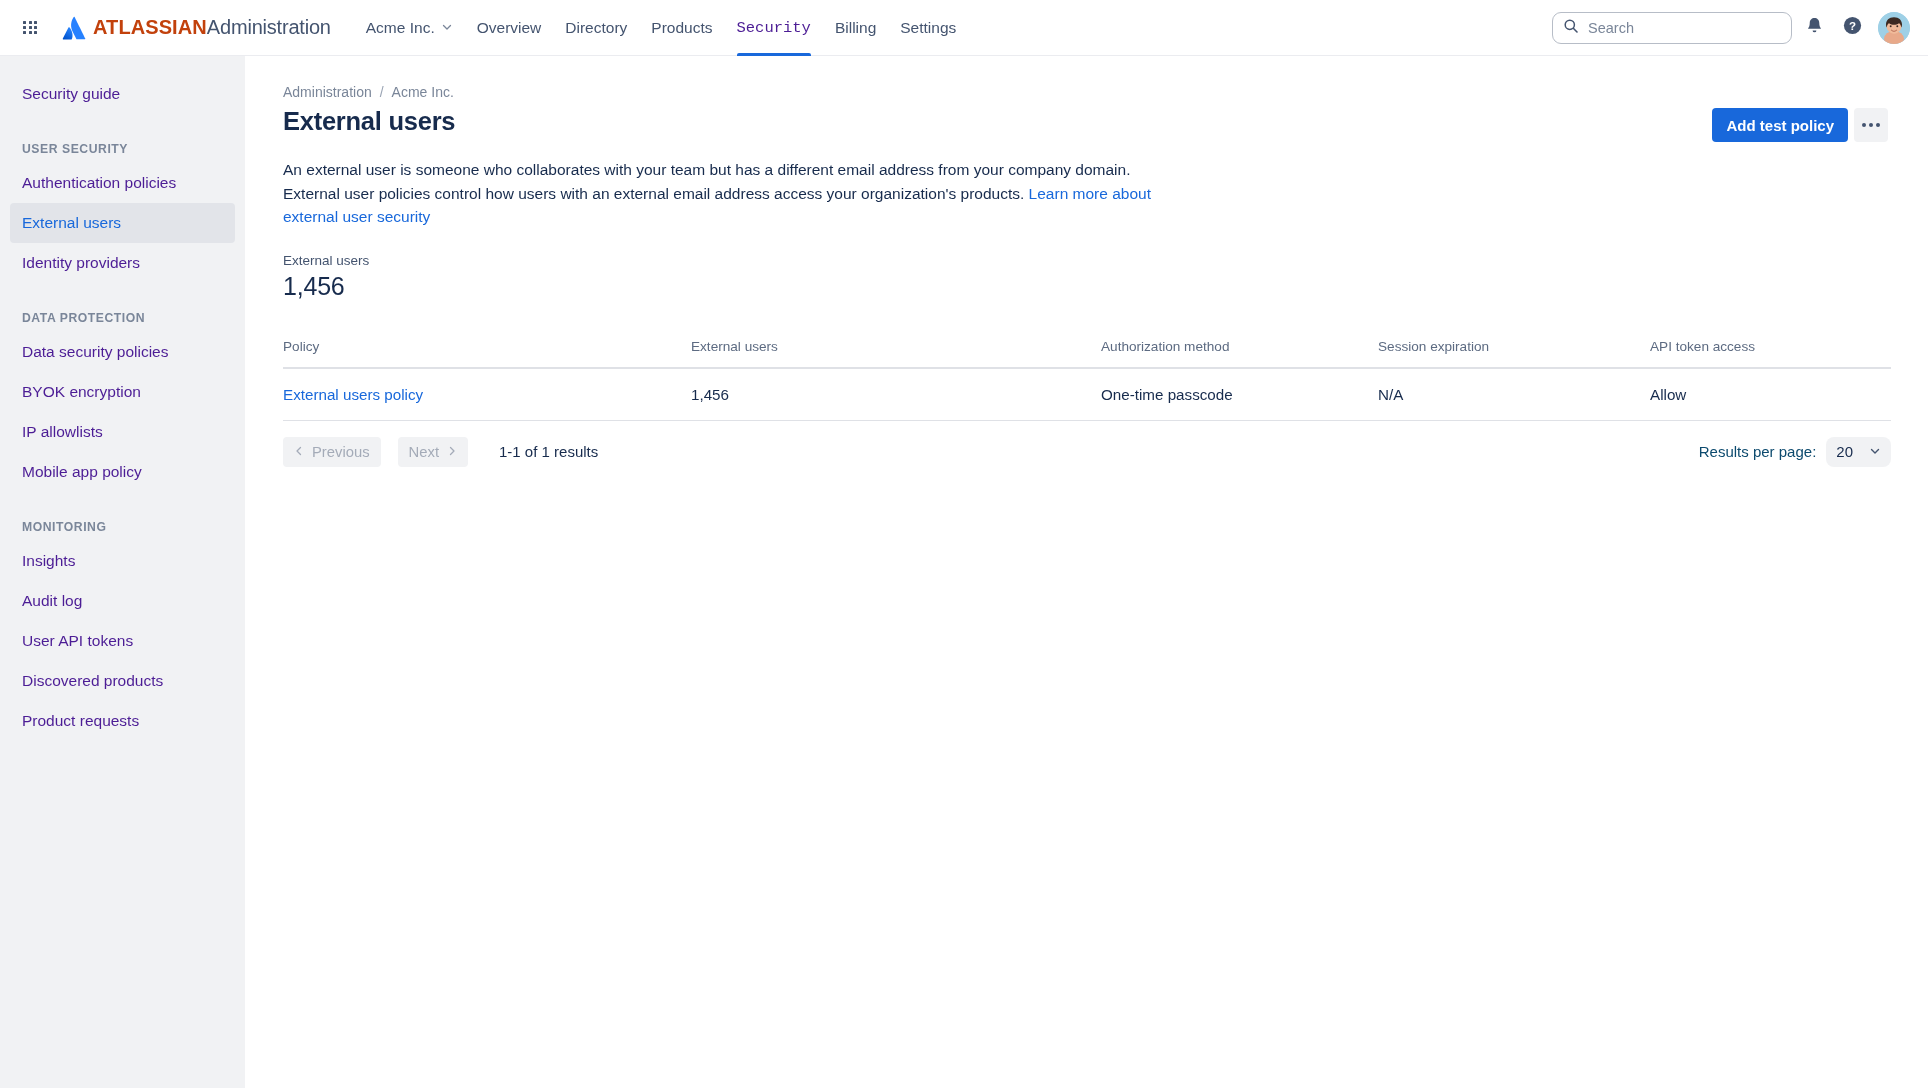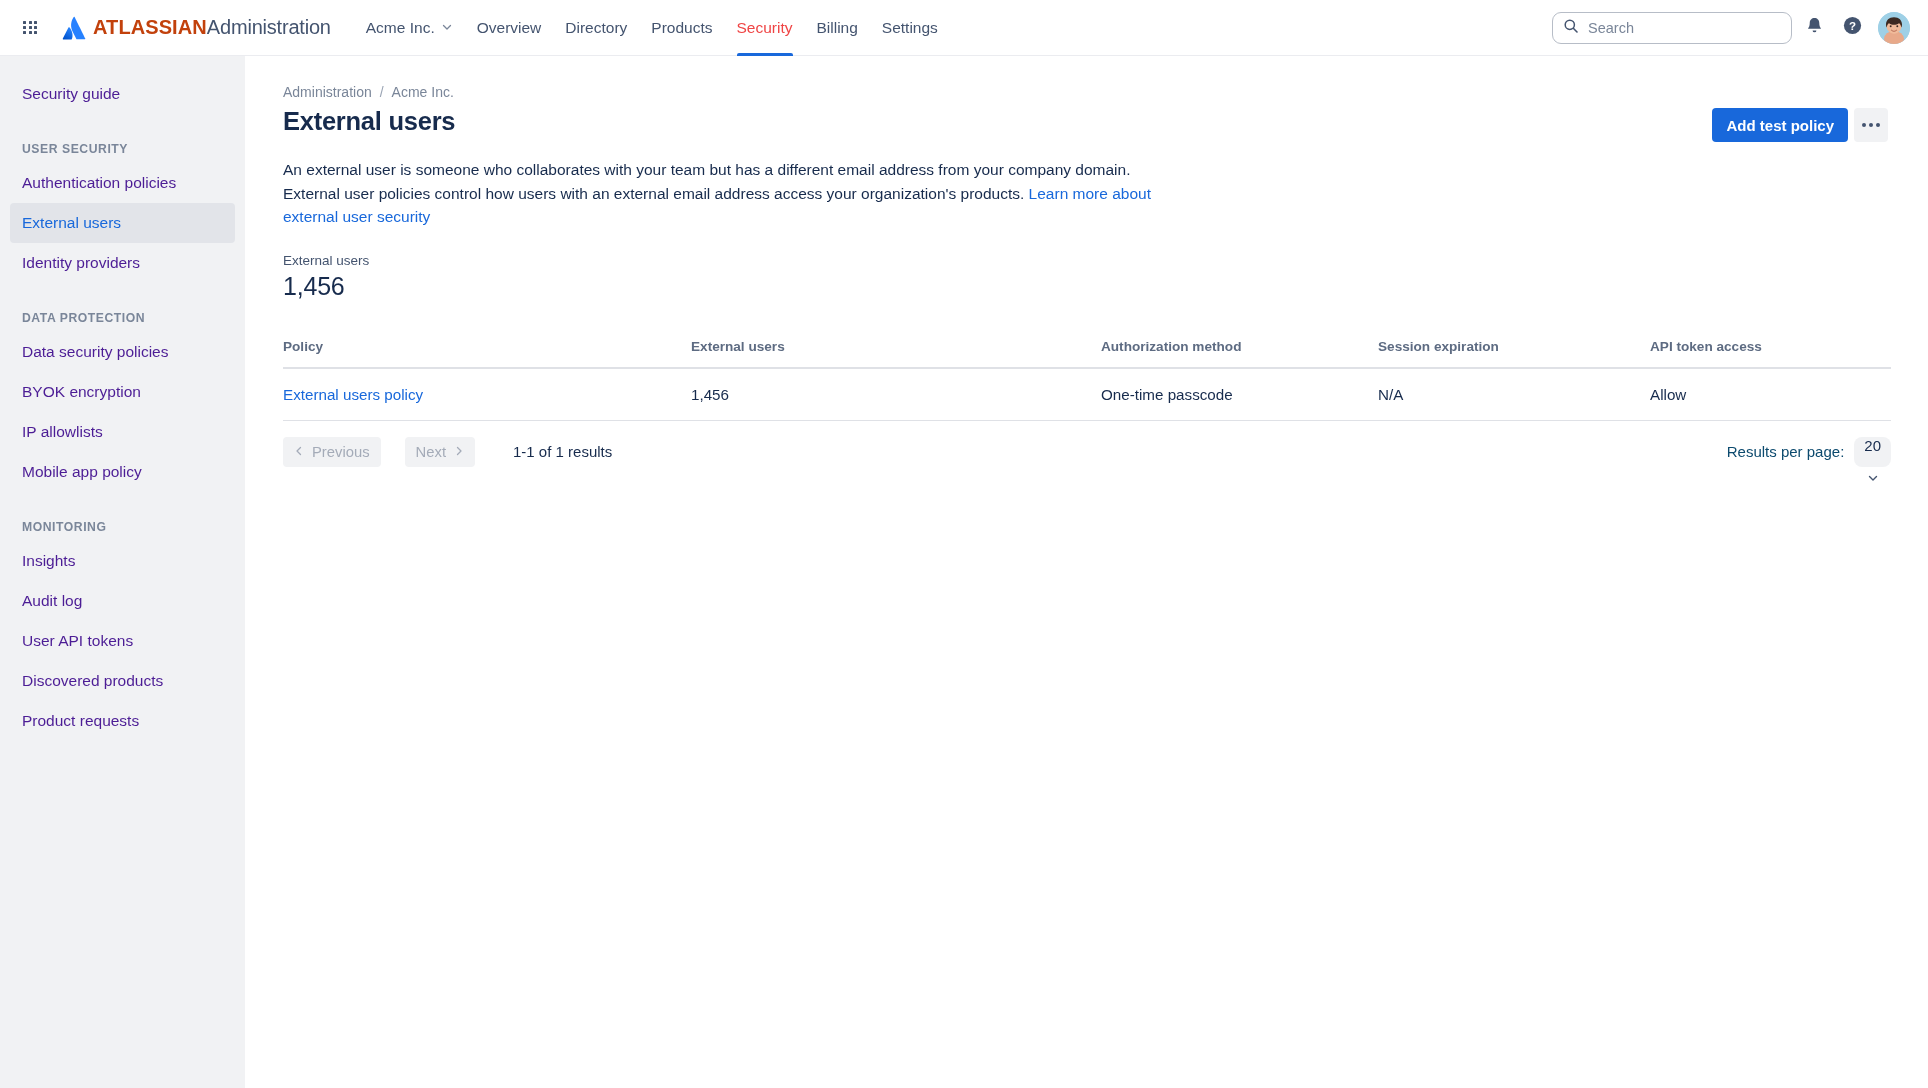--- a/index.html
+++ b/index.html
@@ -60,21 +60,21 @@
   .nav-item {
     font-size: 15.5px;
     color: #44546f;
     padding: 0 11px;
     height: 56px;
     display: flex; align-items: center;
     cursor: pointer;
     position: relative;
     white-space: nowrap;
   }
-  .nav-item.active { color: #ef4444; font-weight: 500; }
+  .nav-item.active { color: #4c1d95; font-weight: 500; font-family: Liberation Mono, monospace; }
   .nav-item.active::after {
     content: "";
     position: absolute;
     left: 11px; right: 11px; bottom: 0;
     height: 3px;
     background: #1868db;
     border-radius: 2px 2px 0 0;
   }
   .nav-item .caret {
     margin-left: 6px;
@@ -247,21 +247,21 @@
   
   .tbl {
     margin-top: 38px;
     width: 1608px;
     border-collapse: collapse;
     table-layout: fixed;
   }
   .tbl th {
     text-align: left;
     font-size: 13.6px;
-    font-weight: 700;
+    font-weight: 400;
     color: #5d6b82;
     padding: 0 0 13px 0;
     border-bottom: 2px solid #dfe1e6;
   }
   .tbl td {
     font-size: 15.2px;
     color: #172b4d;
     padding: 17px 0 17px 0;
     border-bottom: 1px solid #dfe1e6;
     vertical-align: middle;
@@ -284,21 +284,21 @@
     padding: 0 11px;
     border: none;
     background: #f1f2f4;
     border-radius: 4px;
     font-size: 14.8px;
     color: #a4abb8;
     display: flex; align-items: center;
     gap: 8px;
     cursor: default;
     font-family: "Liberation Sans", sans-serif;
-    margin-right: 24px;
+    margin-right: 17px;
   }
   .pg-chev { font-size: 13px; color: #a4abb8; }
   .pg-info {
     font-size: 15px;
     color: #172b4d;
     font-weight: 500;
     margin-left: 14px;
   }
   .pg-right {
     margin-left: auto;
@@ -310,21 +310,20 @@
     height: 30px;
     background: #f1f2f4;
     border: none;
     border-radius: 8px;
     padding: 0 10px;
     display: flex; align-items: center;
     gap: 16px;
     font-size: 15px;
     color: #172b4d;
     cursor: pointer;
-    flex-direction: column;
   }
 </style>
 </head>
 <body>
 
 <div class="topnav">
 
   <div class="app-switcher">
     <span class="grid-icon">
       <i></i>

